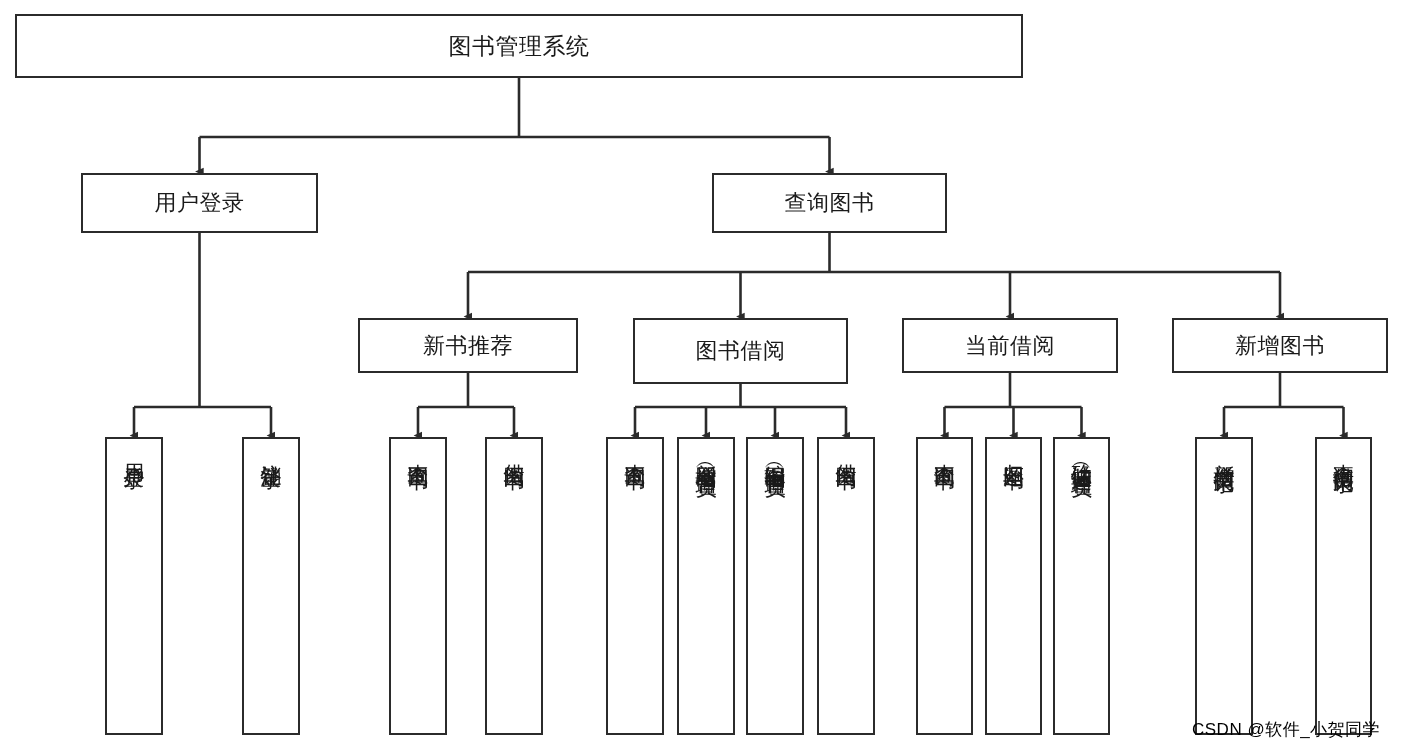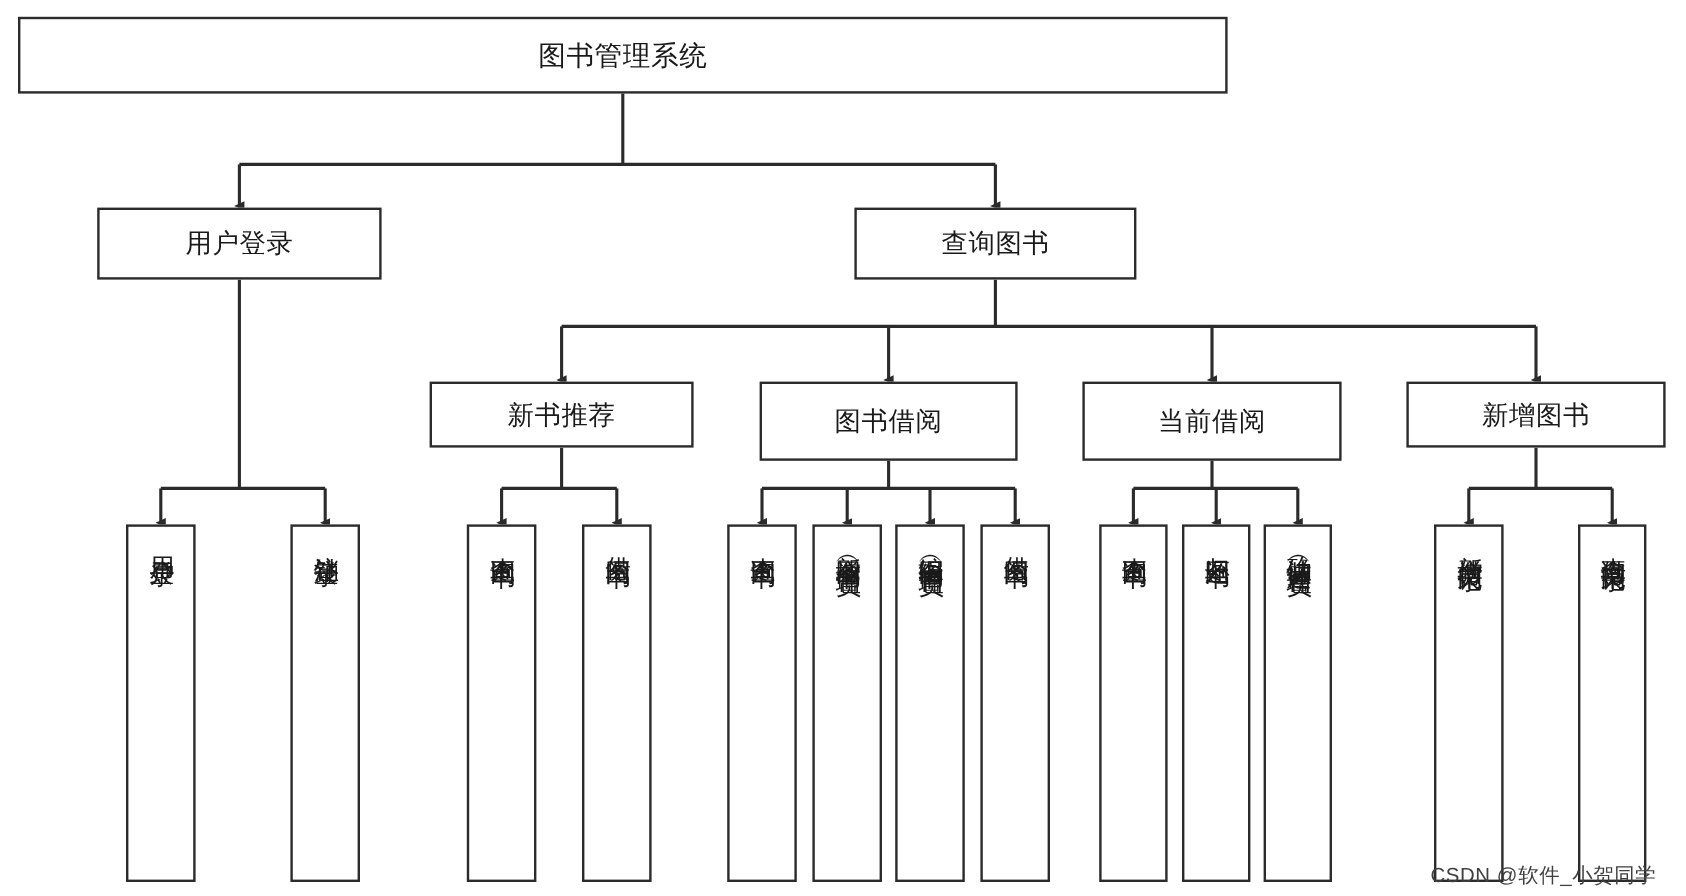--- a/index.html
+++ b/index.html
@@ -60,21 +60,21 @@
     writing-mode: vertical-rl;
     text-orientation: upright;
     font-size: 21px;
     line-height: 1.05;
     letter-spacing: 2px;
     white-space: nowrap;
   }
   .watermark {
     position: absolute;
     font-size: 17px;
-    color: #404040;
+    color: #000000;
     white-space: nowrap;
     letter-spacing: 0.5px;
   }
 </style>
 </head>
 <body>
 
 <div id="diagram-root">
   <svg id="edge-layer" viewBox="0 0 1405 747" width="1405" height="747" xmlns="http://www.w3.org/2000/svg">
     <defs>
@@ -128,21 +128,21 @@
       </div>
       <div class="node horiz" style="left: 712px; top: 173px; width: 235px; height: 60px;">
         <span class="label">查询图书</span>
       </div>
       <div class="node horiz" style="left: 358px; top: 318px; width: 220px; height: 55px;">
         <span class="label">新书推荐</span>
       </div>
       <div class="node horiz" style="left: 633px; top: 318px; width: 215px; height: 66px;">
         <span class="label">图书借阅</span>
       </div>
-      <div class="node horiz" style="left: 902px; top: 318px; width: 216px; height: 66px;">
+      <div class="node horiz" style="left: 902px; top: 318px; width: 216px; height: 55px;">
         <span class="label">当前借阅</span>
       </div>
       <div class="node horiz" style="left: 1172px; top: 318px; width: 216px; height: 55px;">
         <span class="label">新增图书</span>
       </div>
       <div class="node vert" style="left: 105px; top: 437px; width: 58px; height: 298px;">
         <span class="label">用户登录</span>
       </div>
       <div class="node vert" style="left: 242px; top: 437px; width: 58px; height: 298px;">
         <span class="label">注销登录</span>

